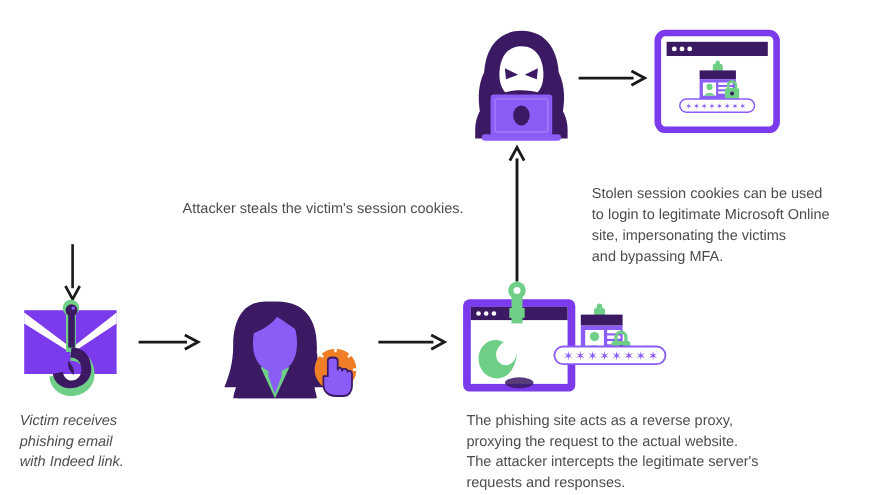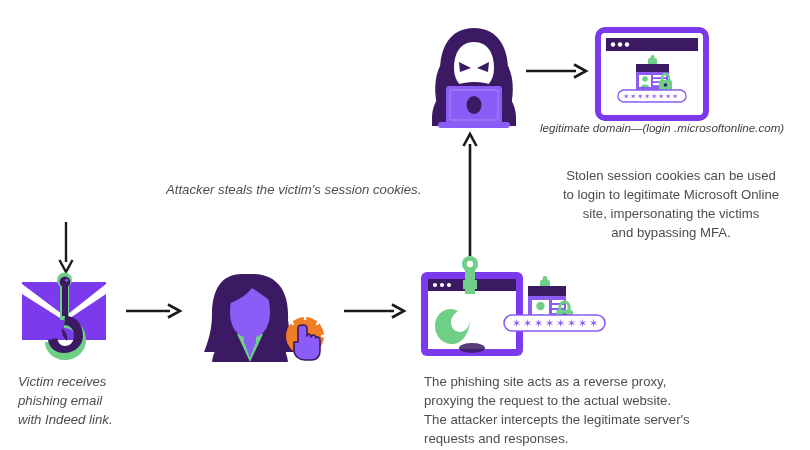--- a/index.html
+++ b/index.html
@@ -108,25 +108,24 @@
           <text x="41" y="71">✶</text>
         <text x="48" y="71">✶</text>
           <text x="55" y="71">✶</text>
           <text x="62" y="71">✶</text>
         <text x="69" y="71">✶</text>
           <text x="76" y="71">✶</text>
       </g>
     </svg>
   </div>
 
-  <div class="caption italic" style="left:540px; top:120px; width:270px;">legitimate domain—(login .microsoftonline.com)</div>
-
-  <div class="caption" style="left:166px; top:180px; width:320px;font-style:italic;">Attacker steals the victim's session cookies.</div>
-
-  <div class="caption" style="left:538px; top:166px; width:266px;text-align:center;">Stolen session cookies can be used
+
+  <div class="caption" style="left:166px; top:180px; width:320px;">Attacker steals the victim's session cookies.</div>
+
+  <div class="caption" style="left:538px; top:166px; width:266px;">Stolen session cookies can be used
 to login to legitimate Microsoft Online
 site, impersonating the victims
 and bypassing MFA.</div>
 
   <div class="node" style="left:460px; top:134px;">
     <svg width="20" height="124" viewBox="0 0 20 124">
       <line x1="10" y1="122" x2="10" y2="10" stroke="#1a1a1a" stroke-width="2.6"></line>
       <path d="M3.5 12 L10 0 L16.5 12" fill="none" stroke="#1a1a1a" stroke-width="2.6"></path>
     </svg>
   </div>

